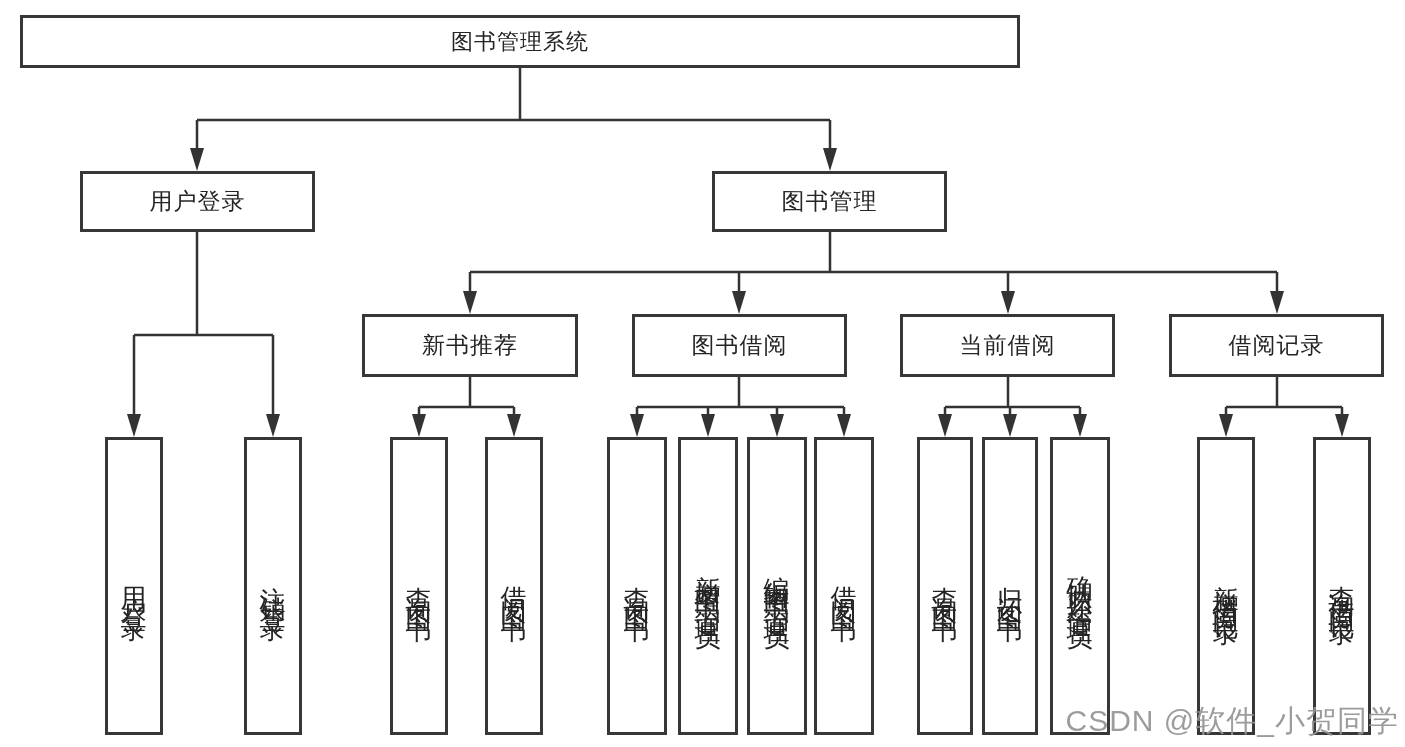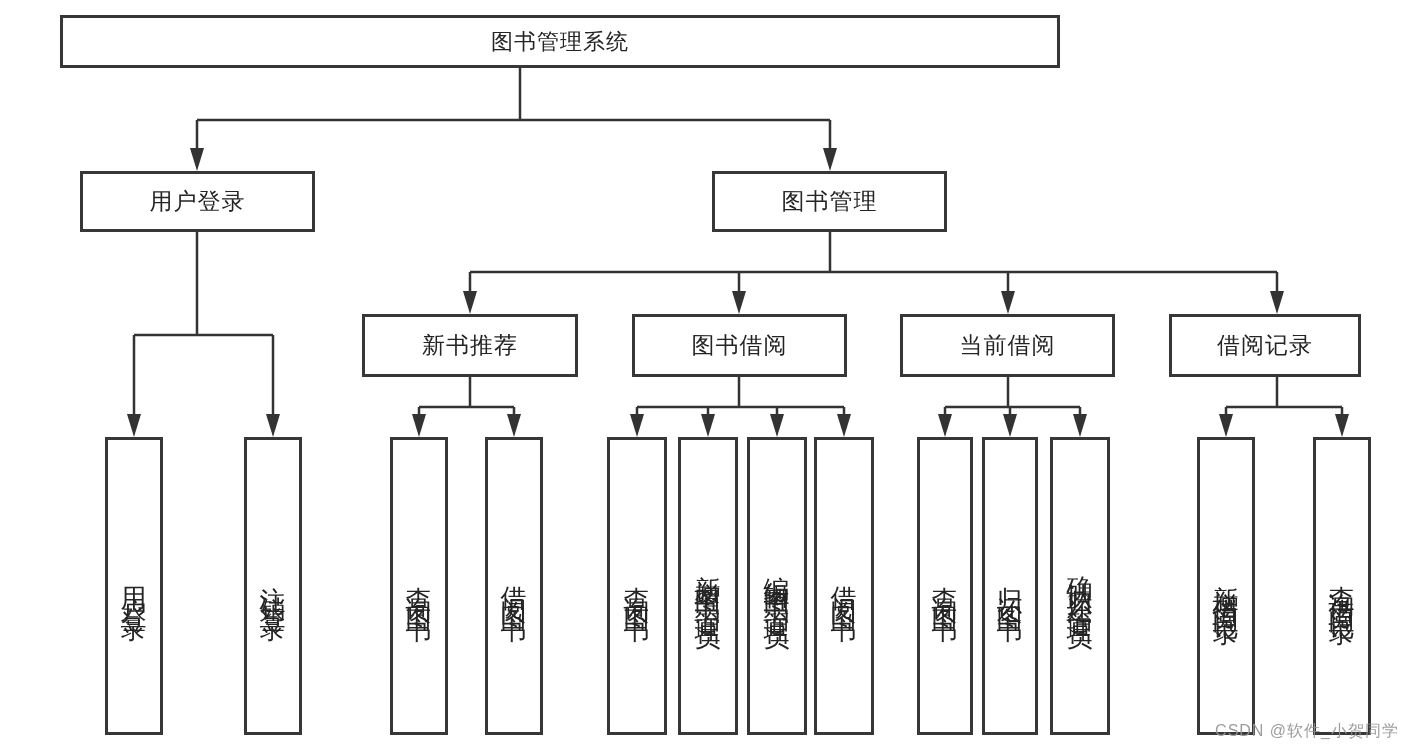--- a/index.html
+++ b/index.html
@@ -36,21 +36,21 @@
     white-space:nowrap;
   }
   .vnode.longtext span{letter-spacing:7px;}
   #wires{
     position:absolute;left:0;top:0;z-index:1;
   }
   #watermark{
     position:absolute;
     right:6px;
     bottom:5px;
-    font-size:16px;
+    font-size:30px;
     color:rgba(148,148,148,0.92);
     letter-spacing:1px;
     z-index:5;
     white-space:nowrap;
   }
 </style>
 </head>
 <body>
 
 <div id="stage">
@@ -88,41 +88,41 @@
       <polygon points="770,414 784,414 777,437"></polygon>
       <polygon points="837,414 851,414 844,437"></polygon>
       <polygon points="938,414 952,414 945,437"></polygon>
       <polygon points="1003,414 1017,414 1010,437"></polygon>
       <polygon points="1073,414 1087,414 1080,437"></polygon>
       <polygon points="1219,414 1233,414 1226,437"></polygon>
       <polygon points="1335,414 1349,414 1342,437"></polygon>
     </g>
   </svg>
 
-  <div class="node hnode root-node" style="left:20px;top:15px;width:1000px;height:53px;margin-left:40px;">
+  <div class="node hnode root-node" style="left:20px;top:15px;width:1000px;height:53px;">
     <span>图书管理系统</span>
   </div>
 
   <div class="node hnode" style="left:80px;top:171px;width:235px;height:61px;">
     <span>用户登录</span>
   </div>
   <div class="node hnode" style="left:362px;top:314px;width:216px;height:63px;">
     <span>新书推荐</span>
   </div>
 
   <div class="node hnode" style="left:712px;top:171px;width:235px;height:61px;">
     <span>图书管理</span>
   </div>
   <div class="node hnode" style="left:900px;top:314px;width:215px;height:63px;">
     <span>当前借阅</span>
   </div>
   <div class="node hnode" style="left:632px;top:314px;width:215px;height:63px;">
     <span>图书借阅</span>
   </div>
-  <div class="node hnode" style="left:1169px;top:314px;width:192px;height:63px;">
+  <div class="node hnode" style="left:1169px;top:314px;width:215px;height:63px;">
     <span>借阅记录</span>
   </div>
 
   <div class="node vnode" style="left:105px;top:437px;width:58px;height:298px;">
     <span>用户登录</span>
   </div>
   <div class="node vnode" style="left:244px;top:437px;width:58px;height:298px;">
     <span>注销登录</span>
   </div>
 

